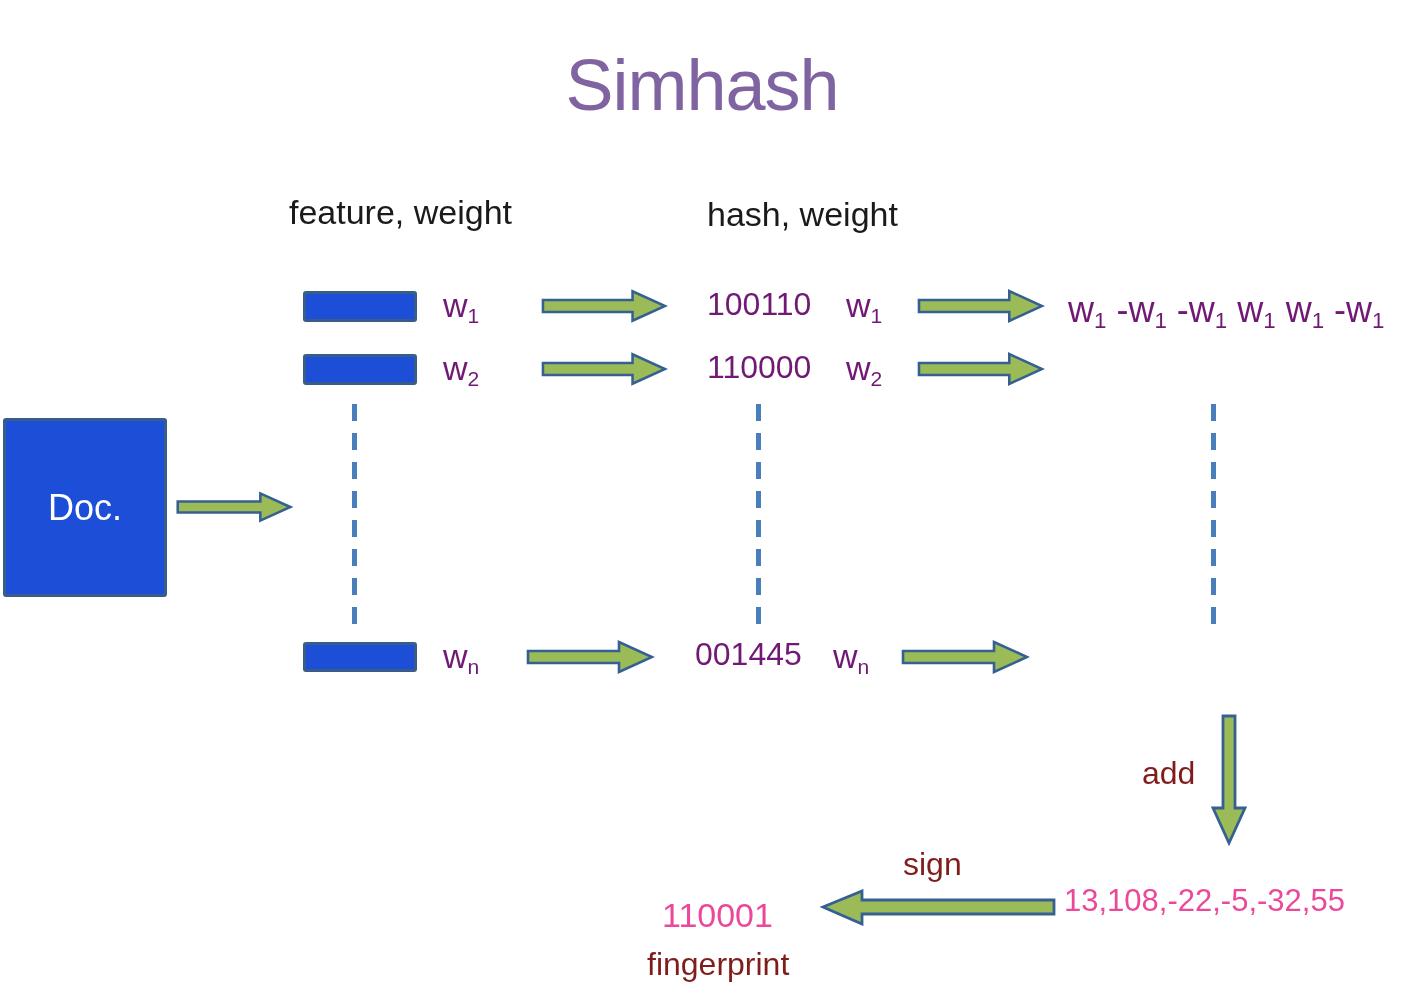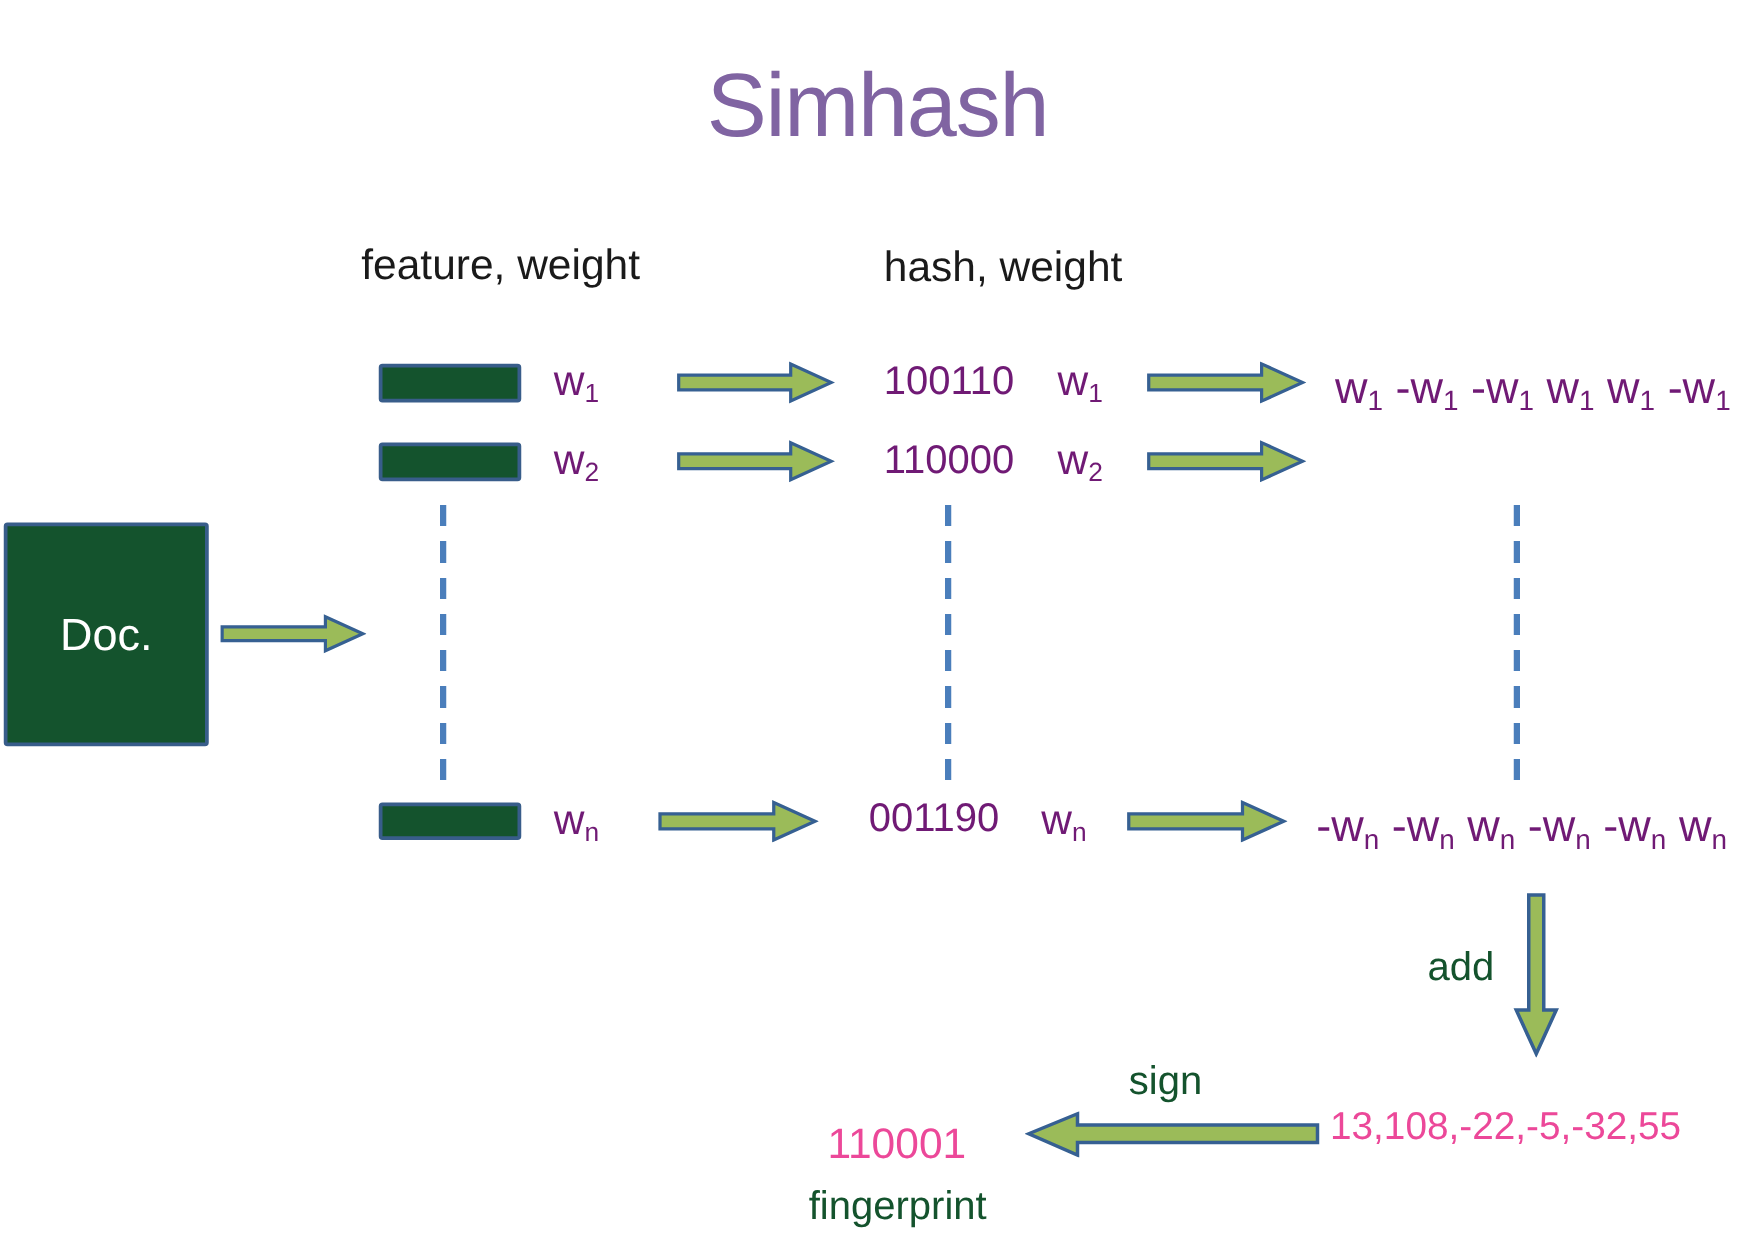--- a/index.html
+++ b/index.html
@@ -14,23 +14,23 @@
   .title{
     left:0;right:0;top:44px;
     text-align:center;
     font-size:72px;
     color:#8064A2;
     letter-spacing:-1px;
   }
   .hdr{font-size:34px;color:#1a1a1a;text-align:right;}
   .blue{color:#701a75;}
   .blue-lt{color:#ec4899;}
-  .black{color:#14532d;}
+  .black{color:#7f1d1d;}
   .fbox{
-    background:#14532d;
+    background:#1d4ed8;
     border:3px solid #385D8A;
     border-radius:3px;
     box-sizing:border-box;
   }
   .row-label{font-size:34px;}
   .hash-val{font-size:32px;}
   .seq{font-size:36px;white-space:pre;}
   .doc-box{
     left:3px;top:418px;width:164px;height:179px;
     display:flex;align-items:center;justify-content:center;
@@ -100,28 +100,27 @@
   <div class="abs dash" style="left:756px;"></div>
   <div class="abs dash" style="left:1211px;"></div>
 
   <div class="abs fbox" style="left:303px;top:642px;width:114px;height:30px;"></div>
   <div class="abs blue row-label" style="left:443px;top:637px;">w<sub>n</sub></div>
   <div class="abs" style="left:525px;top:640px;">
     <svg width="130" height="34" viewBox="0 0 130 34">
         <polygon points="3,11 94,11 94,2 127,17 94,32 94,23 3,23" fill="#9BBB59" stroke="#366092" stroke-width="2.6"></polygon>
       </svg>
   </div>
-  <div class="abs blue hash-val" style="left:695px;top:636px;">001190</div>
+  <div class="abs blue hash-val" style="left:695px;top:636px;">001445</div>
   <div class="abs blue row-label" style="left:833px;top:637px;">w<sub>n</sub></div>
   <div class="abs" style="left:900px;top:640px;">
     <svg width="130" height="34" viewBox="0 0 130 34">
         <polygon points="3,11 94,11 94,2 127,17 94,32 94,23 3,23" fill="#9BBB59" stroke="#366092" stroke-width="2.6"></polygon>
       </svg>
   </div>
-  <div class="abs blue seq" style="left:1053px;top:640px;">-w<sub>n</sub> -w<sub>n</sub> w<sub>n</sub> -w<sub>n</sub> -w<sub>n</sub> w<sub>n</sub></div>
 
   <div class="abs black step-label" style="left:1142px;top:755px;">add</div>
   <div class="abs" style="left:1210px;top:713px;">
     <svg width="38" height="133" viewBox="0 0 38 133">
         <polygon points="13,3 13,95 3,95 19,130 35,95 25,95 25,3" fill="#9BBB59" stroke="#366092" stroke-width="2.8"></polygon>
       </svg>
   </div>
 
   <div class="abs blue-lt num" style="left:1064px;top:883px;">13,108,-22,-5,-32,55</div>
 

